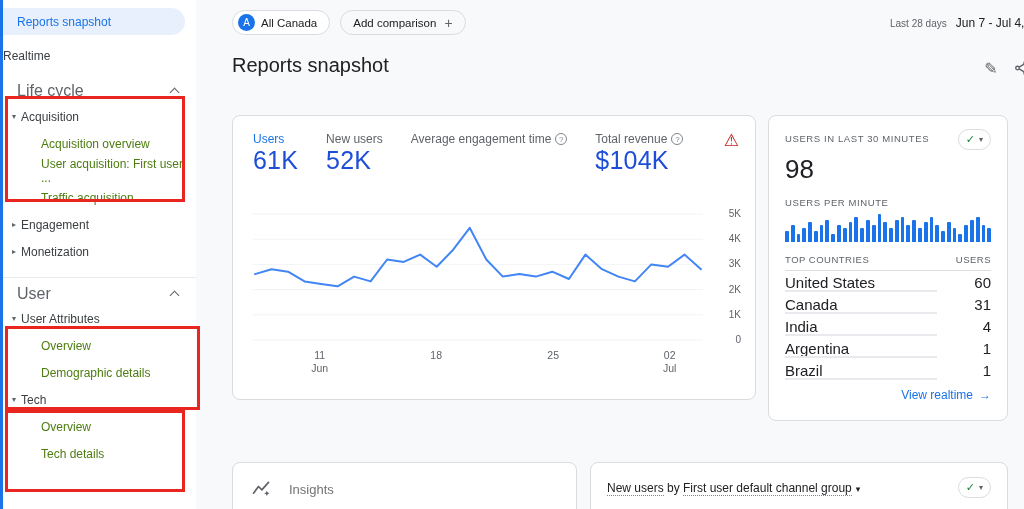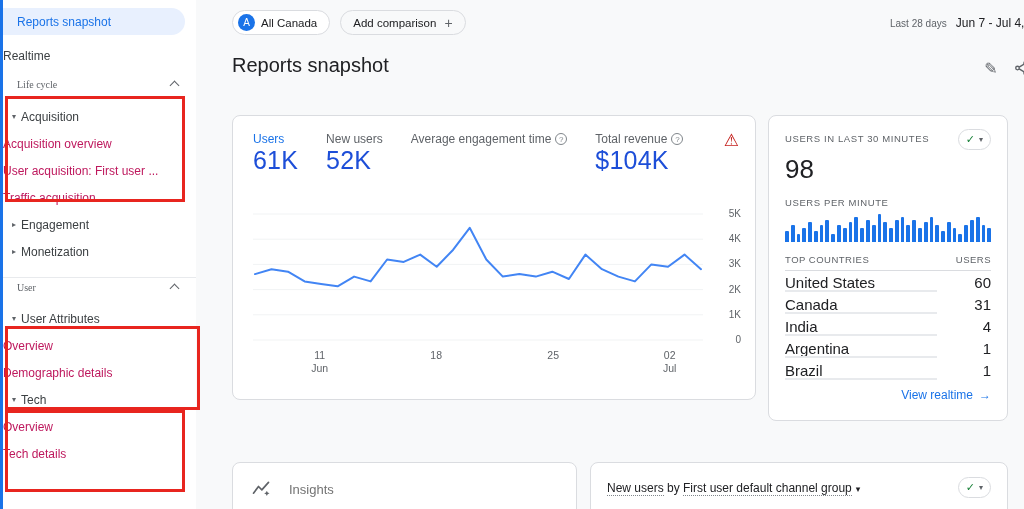--- a/index.html
+++ b/index.html
@@ -9,28 +9,28 @@
   
   .edge-strip { position:absolute; left:0; top:0; width:3px; height:100%; background:#1a73e8; }
 
   
   .sidebar { position:absolute; left:3px; top:0; width:193px; height:100%; background:#fff; z-index:2; }
   .nav-pill { margin-top:8px; height:27px; width:182px; display:flex; align-items:center;
               padding-left:14px; background:#e8f0fe; color:#1a73e8; font-size:12px;
               border-radius:0 14px 14px 0; cursor:pointer; }
   .nav-item { height:27px; display:flex; align-items:center; font-size:12px; color:#3c4043; cursor:pointer; }
   .nav-item.first { margin-top:7px; }
-  .section-header { margin-top:10px; height:24px; display:flex; align-items:flex-start; justify-content:space-between;
-                    padding:0 18px 0 14px; font-size:10px; color:#5f6368; cursor:pointer;font-family:Liberation Serif, serif; }
+  .section-header { margin-top:10px; height:24px; display:flex; align-items:center; justify-content:space-between;
+                    padding:0 18px 0 14px; font-size:16px; color:#5f6368; cursor:pointer; }
   .section-header.with-rule { border-top:1px solid #e8eaed; margin-top:12px; padding-top:4px; height:28px; }
   .chevron-up { width:7px; height:7px; border-style:solid; border-color:#5f6368; border-width:1.5px 1.5px 0 0;
                 transform:rotate(-45deg); margin-top:3px; }
   .nav-parent { height:27px; display:flex; align-items:center; font-size:12px; color:#3c4043; cursor:pointer; }
   .nav-parent .tri { width:14px; text-align:center; font-size:8px; color:#5f6368; margin-left:4px; }
-  .nav-child { height:27px; display:flex; align-items:center; font-size:12px; color:#be185d; cursor:pointer; }
+  .nav-child { height:27px; display:flex; align-items:center; padding-left:38px; font-size:12px; color:#4d7c0f; cursor:pointer; }
   .nav-noarrow { padding-left:20px; }
   .red-box { position:absolute; border:3px solid #e8251f; pointer-events:none; z-index:3; }
   #red-box-acquisition { left:2px; top:96px;  width:180px; height:106px; }
   #red-box-user-attrs  { left:2px; top:326px; width:195px; height:84px;  }
   #red-box-tech        { left:2px; top:410px; width:180px; height:82px;  }
 
   
   .main { position:absolute; left:196px; top:0; width:828px; height:100%; background:#f8f9fa; }
 
   .chips-row { position:absolute; left:36px; top:10px; display:flex; gap:10px; }

